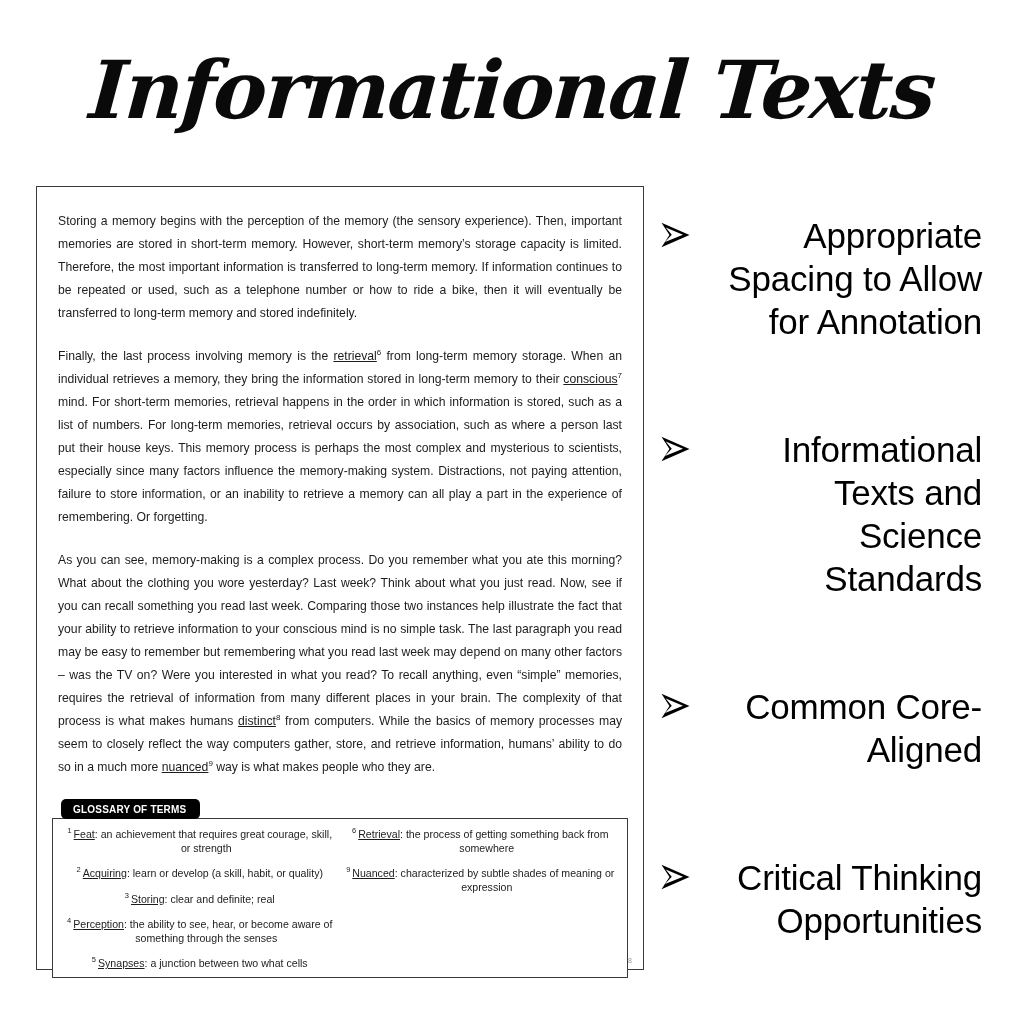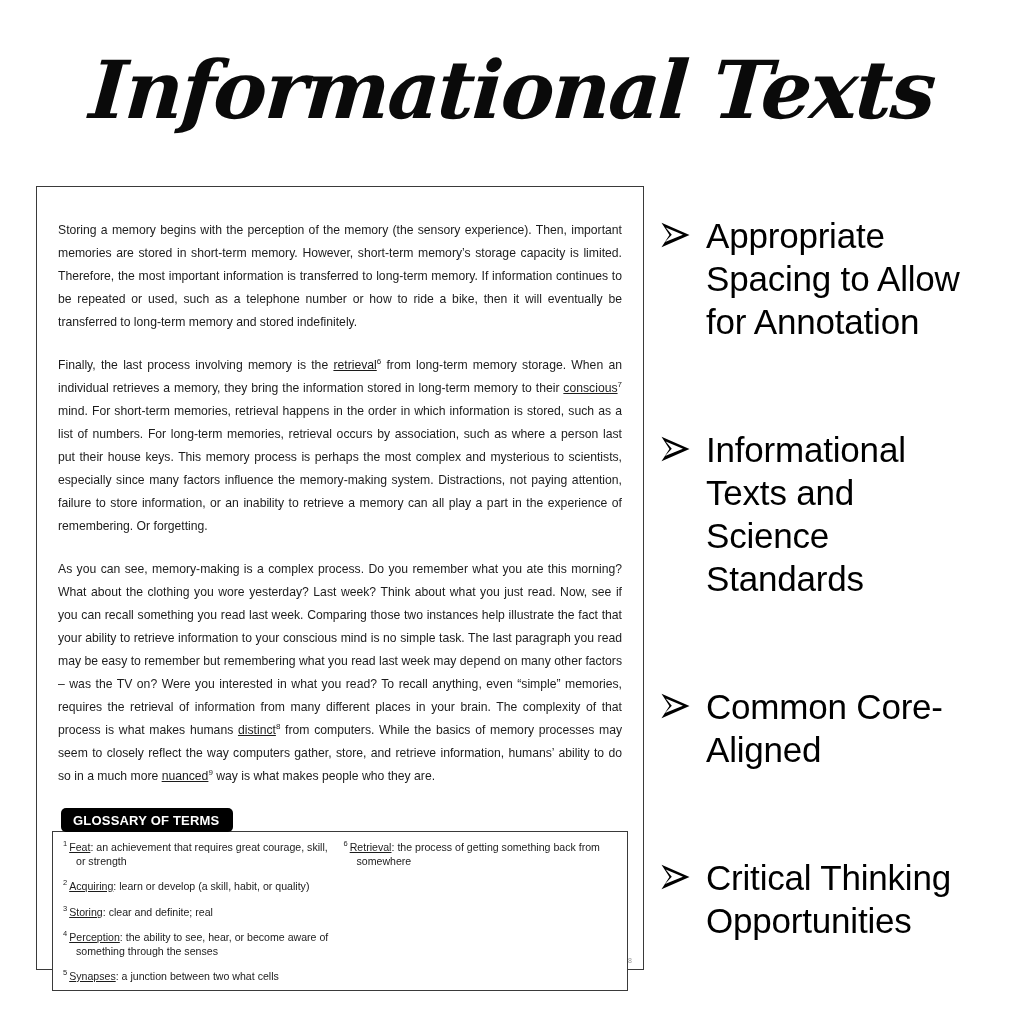--- a/index.html
+++ b/index.html
@@ -24,66 +24,67 @@
   
   .doc-page{
     position:absolute;left:36px;top:186px;width:608px;height:784px;
     box-sizing:border-box;
     border:1px solid #3a3a3a;
     background:#ffffff;
     padding:16px 21px 0 21px;
   }
   .doc-text{color:#1c1c1c;}
   .doc-para{
-    margin:16px 0 20px 0;
+    margin:7px 0 20px 0;
     font-size:12.2px;line-height:23px;
     text-align:justify;
     color:#1c1c1c;
   }
   .doc-para .u{text-decoration:underline;}
   .doc-para sup{font-size:8px;line-height:0;vertical-align:super;}
 
   
   .glossary{margin:4px -6px 0 -6px;}
   .gl-header{
     display:inline-block;
     background:#000000;color:#ffffff;
-    font-weight:bold;font-size:13px;letter-spacing:0.2px;
+    font-weight:bold;font-size:10px;letter-spacing:0.2px;
     padding:5px 14px 4px 12px;
     border-radius:5px;
     margin-left:9px;margin-bottom:-1px;
     position:relative;z-index:2;
   }
   .gl-box{
     border:1.5px solid #3a3a3a;
     display:flex;gap:7px;
     padding:9px 10px 6px 10px;
     position:relative;z-index:1;
     background:#fff;
+    text-align:center;
   }
   .gl-col{flex:1;min-width:0;}
   .gl-item{
     font-size:10.6px;line-height:13.5px;color:#1c1c1c;
     margin:0 0 12px 0;
     padding-left:13px;text-indent:-13px;
   }
   .gl-item:last-child{margin-bottom:0;}
   .gl-item sup{font-size:7.5px;line-height:0;vertical-align:super;margin-right:2px;}
   .gl-item .u{text-decoration:underline;}
 
   .doc-footer{
     position:absolute;right:11px;bottom:5px;
     font-size:7px;color:#9a9a9a;letter-spacing:0.2px;
   }
   .doc-footer .pgnum{margin-left:13px;}
 
   
   .highlights{
     position:absolute;left:660px;top:214px;width:348px;
-    display:flex;flex-direction:column;gap:85px;
+    display:flex;flex-direction:column;gap:85px;text-align:right;
   }
   .hl-item{display:flex;align-items:flex-start;}
   .hl-marker{flex:0 0 46px;width:46px;padding-top:7px;}
   .hl-marker svg{width:31px;height:28px;display:block;}
   .hl-text{
     width:276px;
     font-size:35px;line-height:43px;
     color:#000000;
     letter-spacing:-0.2px;
   }
@@ -118,20 +119,21 @@
           <div class="gl-item"><sup>4</sup><span class="u">Perception</span><span>: </span><span>the ability to see, hear, or become aware of something through the senses</span></div>
 
           <div class="gl-item"><sup>5</sup><span class="u">Synapses</span><span>: </span><span>a junction between two what cells</span></div>
         </div>
       <div class="gl-col">
 
           <div class="gl-item"><sup>6</sup><span class="u">Retrieval</span><span>: </span><span>the process of getting something back from somewhere</span></div>
 
 
 
+          <div class="gl-item"><sup>9</sup><span class="u">Nuanced</span><span>: </span><span>characterized by subtle shades of meaning or expression</span></div>
         </div>
     </div>
   </div>
 
   <div class="doc-footer">
     <span>© 2022 LIT Lessons</span><span class="pgnum">8</span>
   </div>
 
 </div>
 

